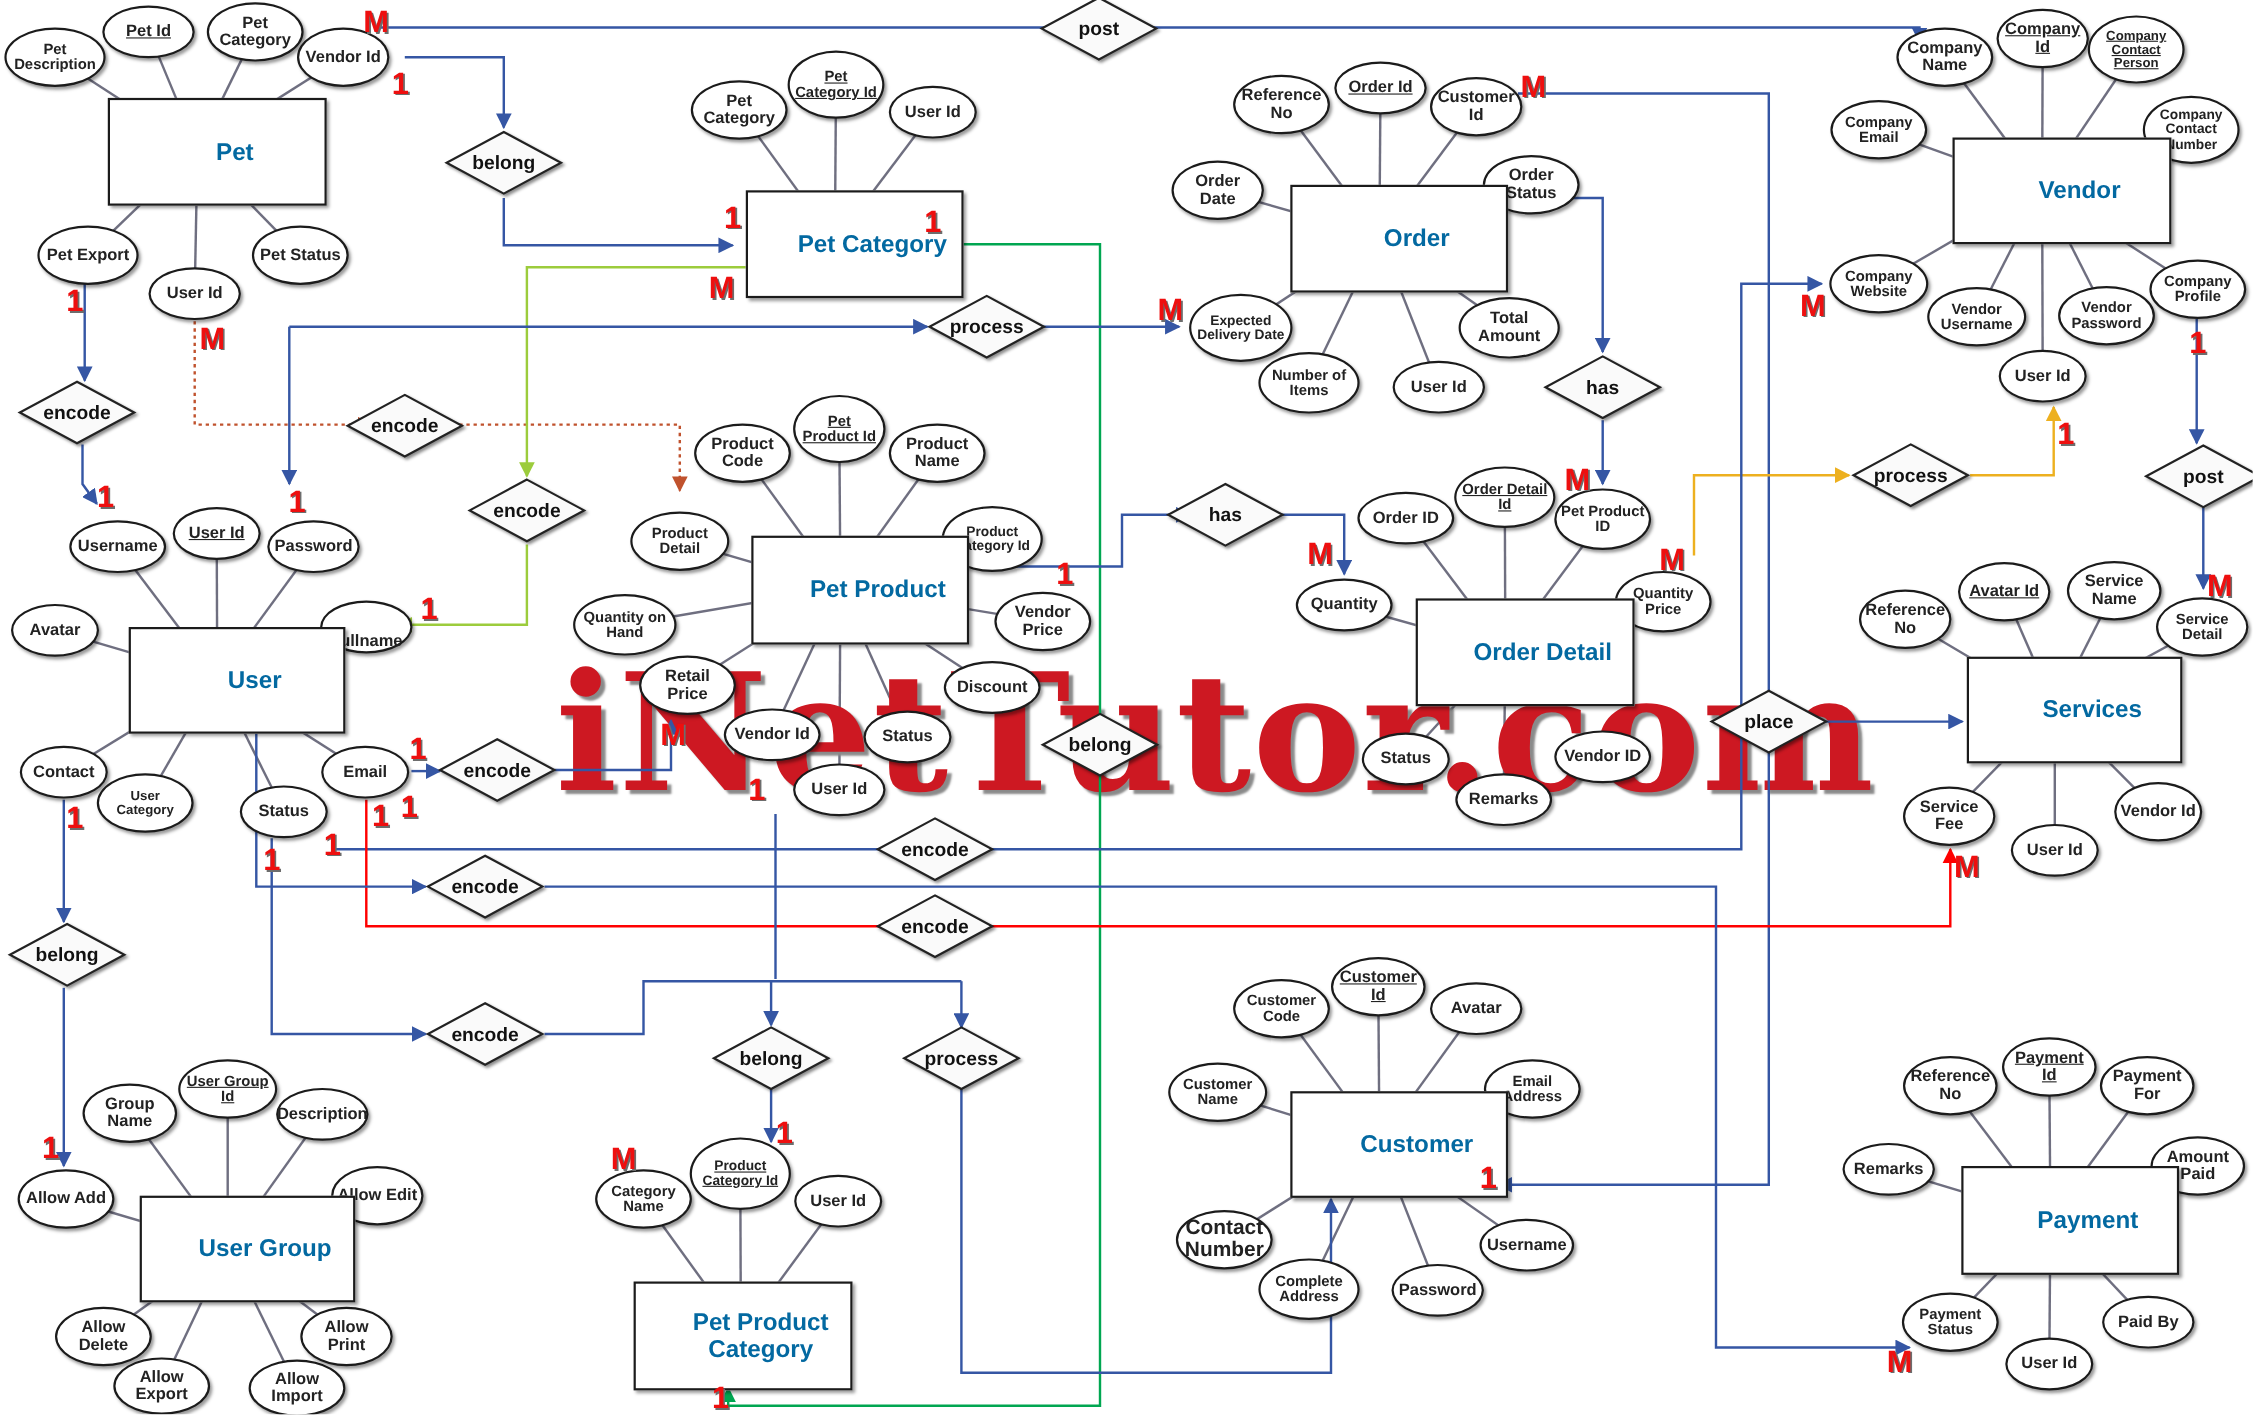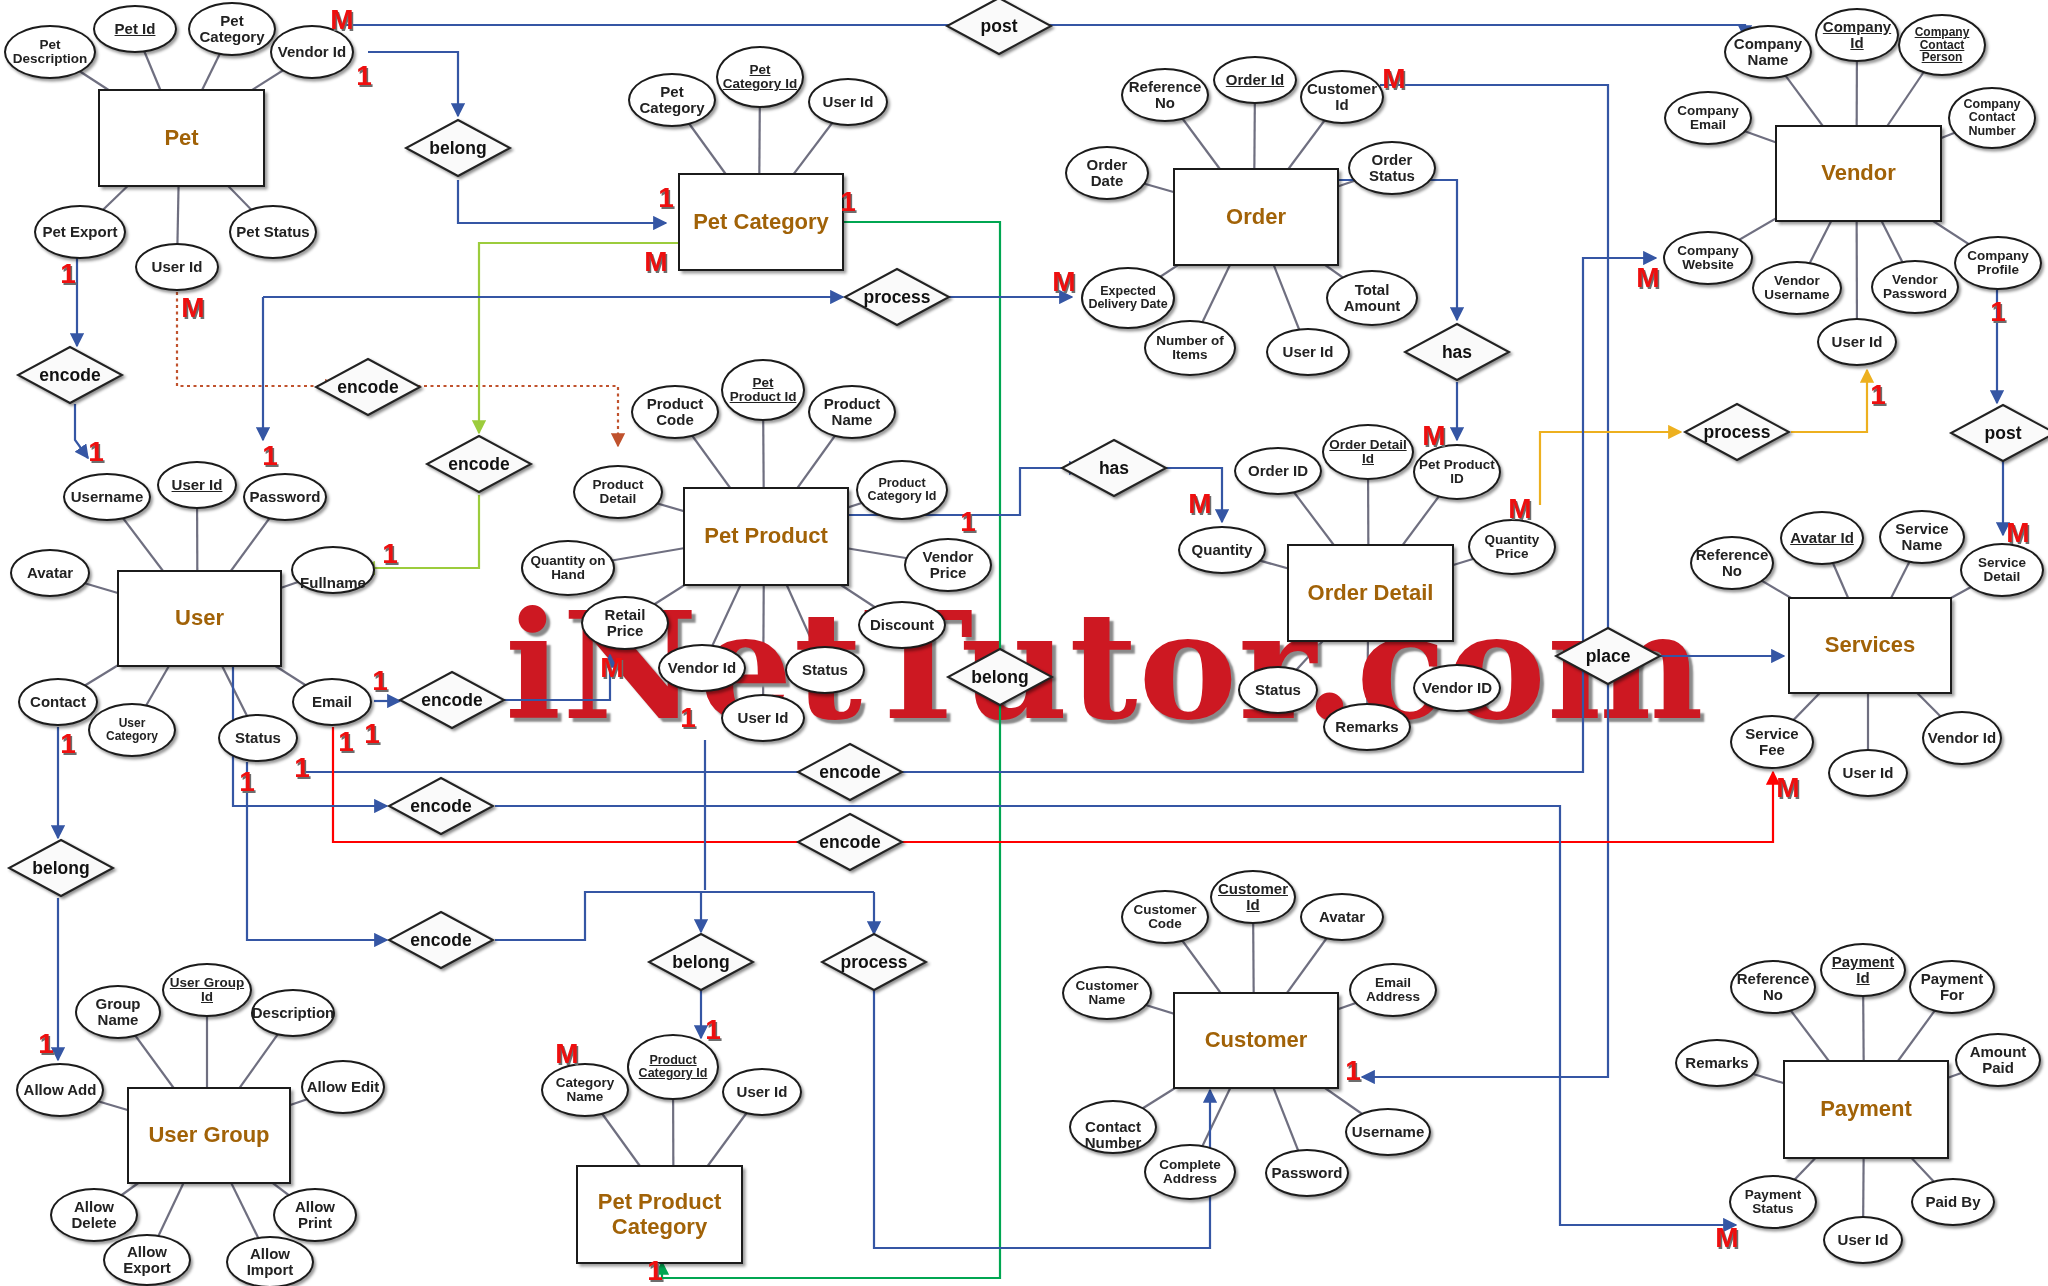--- a/index.html
+++ b/index.html
@@ -2,22 +2,22 @@
 <html><head>
 <meta charset="utf-8">
 <style>
   html,body{margin:0;padding:0;background:#ffffff;}
   #canvas{position:relative;width:2048px;height:1286px;background:#ffffff;overflow:hidden;
           font-family:"Liberation Sans",sans-serif;}
   #canvas svg{position:absolute;left:0;top:0;}
   #shapes,#labels{position:absolute;left:0;top:0;width:100%;height:100%;}
   .entity{position:absolute;background:#ffffff;border:2.5px solid #1b1b1b;
           display:flex;align-items:center;justify-content:center;text-align:center;
-          font-weight:bold;font-size:22px;line-height:1.1;color:#a16207;
-          box-shadow:2.5px 2.5px 3px rgba(0,0,0,.4);}
+          font-weight:bold;font-size:22px;line-height:1.1;color:#0369a1;
+          box-shadow:2.5px 2.5px 3px rgba(0,0,0,.4);padding-left:32px;}
   .ellipse{position:absolute;background:#ffffff;border:2.2px solid #1b1b1b;border-radius:50%;
           display:flex;align-items:center;justify-content:center;text-align:center;
           font-weight:bold;color:#222;box-shadow:2px 2.5px 3px rgba(0,0,0,.4);padding:1px 3px;box-sizing:border-box;}
   .ellipse span{line-height:1.06;}
   .ellipse span.u{text-decoration:underline;}
   .diamond{position:absolute;}
   .diamond svg{position:absolute;left:0;top:0;overflow:visible;}
   .diamond span{position:absolute;left:0;top:0;width:100%;height:100%;
           display:flex;align-items:center;justify-content:center;
           font-weight:bold;font-size:17.5px;color:#111;}
@@ -465,21 +465,21 @@
       </div>
       <div class="ellipse" style="left: 1300px; top: 893px; width: 84px; height: 48px; font-size: 15px;">
         <span>Avatar</span>
       </div>
       <div class="ellipse" style="left: 1062px; top: 966px; width: 90px; height: 54px; font-size: 13.5px;">
         <span>Customer Name</span>
       </div>
       <div class="ellipse" style="left: 1349px; top: 963px; width: 88px; height: 54px; font-size: 13.5px;">
         <span>Email Address</span>
       </div>
-      <div class="ellipse" style="left: 1069px; top: 1100px; width: 88px; height: 54px; font-size: 15px; align-items: flex-end;">
+      <div class="ellipse" style="left: 1069px; top: 1100px; width: 88px; height: 54px; font-size: 19px;">
         <span>Contact Number</span>
       </div>
       <div class="ellipse" style="left: 1144px; top: 1144px; width: 92px; height: 56px; font-size: 13.5px;">
         <span>Complete Address</span>
       </div>
       <div class="ellipse" style="left: 1265px; top: 1149px; width: 84px; height: 48px; font-size: 15px;">
         <span>Password</span>
       </div>
       <div class="ellipse" style="left: 1345px; top: 1108px; width: 86px; height: 48px; font-size: 15px;">
         <span>Username</span>

